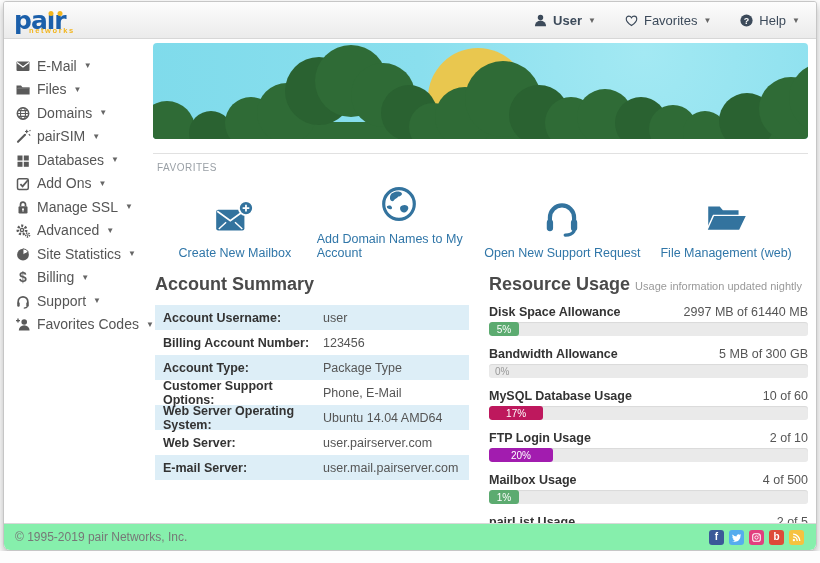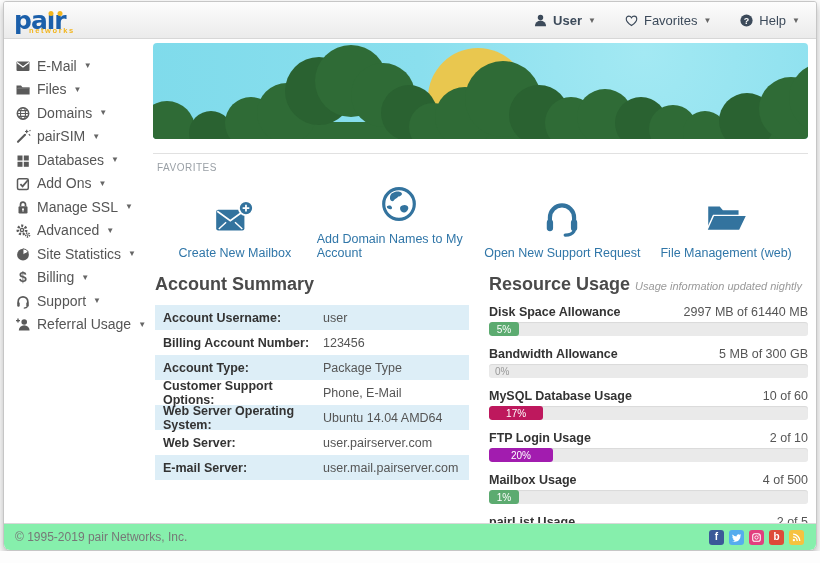--- a/index.html
+++ b/index.html
@@ -41,21 +41,21 @@
   .fav-label { font-size:10px; color:#9aa0a6; letter-spacing:.5px; margin:8px 0 0 4px; }
   .shortcuts { display:flex; margin:12px 0 12px; flex:none; }
   .shortcut { flex:1; display:flex; flex-direction:column; align-items:center; justify-content:flex-end; gap:9px; cursor:pointer; }
   .shortcut .slabel { font-size:12.5px; color:#3076a8; }
 
   .columns { display:flex; gap:20px; flex:1; min-height:0; }
   .col-left { flex:none; width:316px; padding-left:2px; }
   .col-right { flex:1; min-width:0; }
 
   .sec-title { font-size:18px; color:#4a4a4a; font-weight:bold; margin:2px 0 10px; }
-  .sec-title .subtitle { font-size:11px; color:#999; font-weight:normal; font-style:italic; margin-left:5px; }
+  .sec-title .subtitle { font-size:11px; color:#999; font-weight:normal; margin-left:5px; }
 
   
   .acct-row { display:flex; align-items:center; height:25px; font-size:12.5px; }
   .acct-row:nth-child(odd) { background:#ddeef7; }
   .acct-row .k { flex:0 0 168px; padding-left:8px; font-weight:bold; color:#333; }
   .acct-row .v { color:#555; }
 
   
   .meter { margin-bottom:11px; }
   .meter-head { display:flex; justify-content:space-between; align-items:baseline; margin-bottom:3px; }
@@ -210,21 +210,21 @@
           </svg>
         <span>Support</span>
           <span class="caret">▼</span>
       </div>
       <div class="side-item">
         <svg width="16" height="16" viewBox="0 0 16 16">
             <circle cx="9.2" cy="6" r="2.8" fill="#5a5a5a"></circle>
             <path d="M3.8 14.6a5.4 5.4 0 0 1 10.8 0z" fill="#5a5a5a"></path>
             <path d="M3 2.6v4M1 4.6h4" stroke="#5a5a5a" stroke-width="1.4"></path>
           </svg>
-        <span>Referral Usage</span>
+        <span>Favorites Codes</span>
           <span class="caret">▼</span>
       </div>
     </div>
 
     <div class="main">
 
       <div class="banner">
         <div class="sun"></div>
         <div class="treebase"></div>
         <i class="bump" style="width:56px;height:56px;left:-14px;bottom:-18px;"></i>

